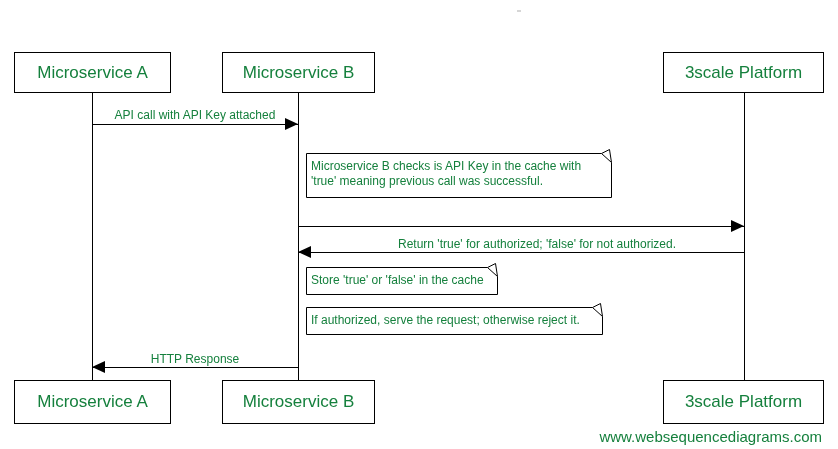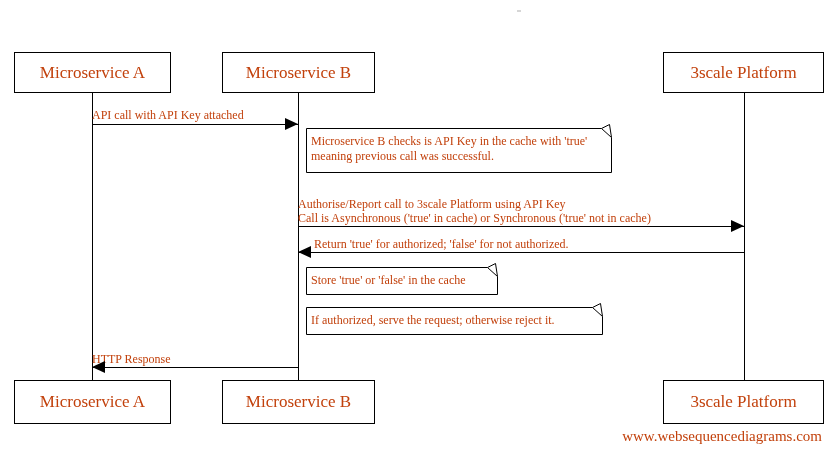--- a/index.html
+++ b/index.html
@@ -1,22 +1,22 @@
 <!DOCTYPE html>
 <html><head>
 <meta charset="utf-8">
 <style>
   html, body { margin: 0; padding: 0; background: #ffffff; }
   #canvas {
     position: relative;
     width: 838px;
     height: 449px;
     background: #ffffff;
-    font-family: Liberation Serif, serif;
-    color: #c2410c;
+    font-family: Liberation Sans, sans-serif;
+    color: #15803d;
     overflow: hidden;
   }
   .actor-box {
     position: absolute;
     border: 1px solid #000000;
     background: #ffffff;
     display: flex;
     align-items: center;
     justify-content: center;
     font-size: 17px;
@@ -39,20 +39,21 @@
     height: 0;
     border-top: 6px solid transparent;
     border-bottom: 6px solid transparent;
   }
   .arrowhead.right { border-left: 13px solid #000000; }
   .arrowhead.left  { border-right: 13px solid #000000; }
   .msg-label {
     position: absolute;
     font-size: 12px;
     line-height: 14px;
+    text-align: center;
     white-space: nowrap;
   }
   .note { position: absolute; }
   .note svg { overflow: visible; display: block; }
   .note-text {
     position: absolute;
     left: 5px;
     top: 6px;
     font-size: 12px;
     line-height: 15px;
@@ -102,32 +103,28 @@
     <span>Microservice B</span>
   </div>
   <div class="actor-box" style="left:663px; top:380px; width:161px; height:44px;">
     <span>3scale Platform</span>
   </div>
 
   <div class="msg-label" style="left:92px; top:108px; width:206px;">API call with API Key attached</div>
   <div class="msg-line" style="left:92px; top:124px; width:206px;"></div>
   <div class="arrowhead right" style="left:285px; top:118px;"></div>
 
-  <div class="note" style="left:306px; top:128px; width:306px; height:45px;">
+  <div class="note" style="left:306px; top:153px; width:306px; height:45px;">
     <svg width="306" height="45">
       <path d="M0.5,0.5 H295.5 L303.5,-3.5 L305.5,9.5 V44.5 H0.5 Z" fill="#ffffff" stroke="#000000"></path>
       <path d="M295.5,0.5 L305.5,9.5" fill="none" stroke="#000000"></path>
     </svg>
     <div class="note-text" style="width:296px;">Microservice B checks is API Key in the cache with 'true' meaning previous call was successful.</div>
   </div>
 
-  <div class="msg-label" style="left:298px; top:197px; width:446px;">
-    <div>Authorise/Report call to 3scale Platform using API Key</div>
-    <div>Call is Asynchronous ('true' in cache) or Synchronous ('true' not in cache)</div>
-  </div>
   <div class="msg-line" style="left:298px; top:226px; width:446px;"></div>
   <div class="arrowhead right" style="left:731px; top:220px;"></div>
 
   <div class="msg-label" style="left:298px; top:237px; width:446px;margin-left:16px;">Return 'true' for authorized; 'false' for not authorized.</div>
   <div class="msg-line" style="left:298px; top:252px; width:446px;"></div>
   <div class="arrowhead left" style="left:298px; top:246px;"></div>
 
   <div class="note" style="left:306px; top:307px; width:297px; height:28px;">
     <svg width="297" height="28">
       <path d="M0.5,0.5 H286.5 L294.5,-3.5 L296.5,9.5 V27.5 H0.5 Z" fill="#ffffff" stroke="#000000"></path>

